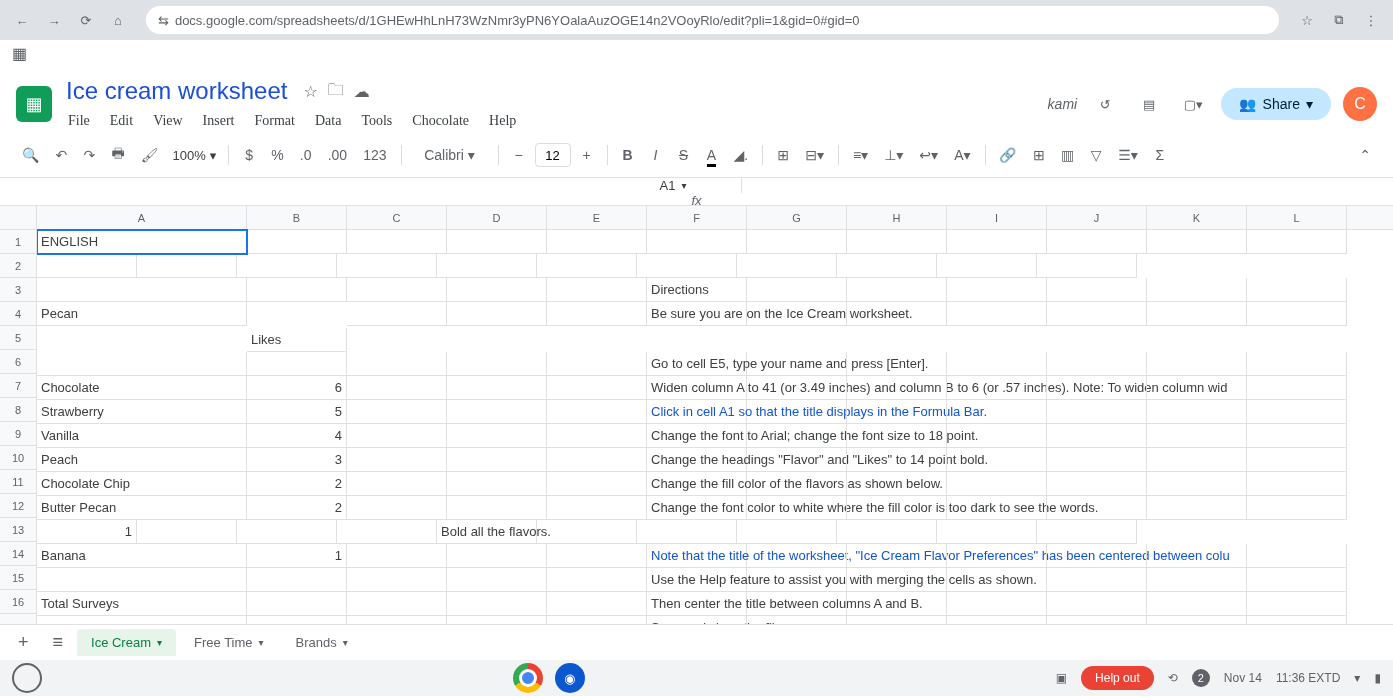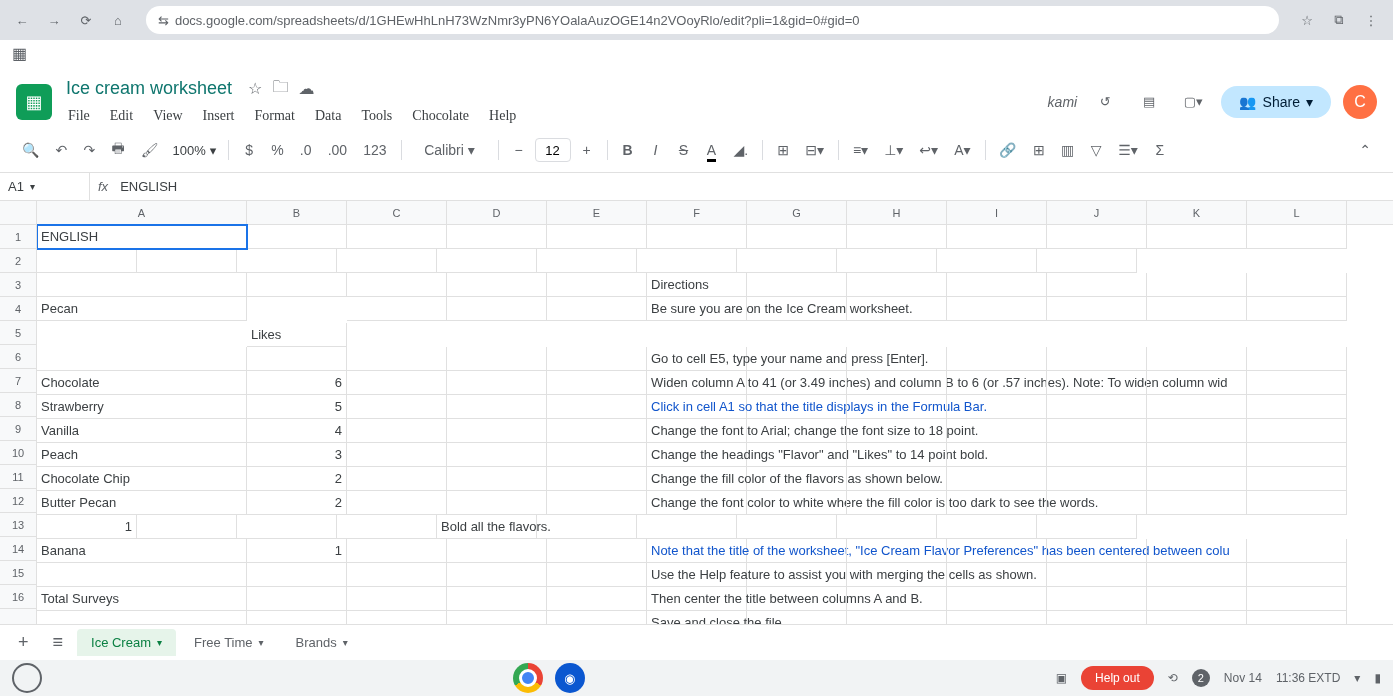--- a/index.html
+++ b/index.html
@@ -9,42 +9,42 @@
 .browser-bar { height: 40px; background: #dee1e6; display: flex; align-items: center; padding: 0 10px; gap: 8px; }
 .nav-btn { width: 24px; height: 24px; display: flex; align-items: center; justify-content: center; color: #5f6368; cursor: pointer; }
 .url-bar { flex: 1; background: #fff; border-radius: 16px; height: 28px; display: flex; align-items: center; padding: 0 12px; font-size: 13px; color: #5f6368; margin: 0 8px; }
 .apps-icon { padding: 4px 12px; color: #5f6368; font-size: 16px; }
 
 
 .doc-header { padding: 8px 16px 0 16px; display: flex; align-items: center; gap: 8px; }
 .sheets-logo { width: 36px; height: 36px; background: #0f9d58; border-radius: 6px; display: flex; align-items: center; justify-content: center; color: #fff; font-size: 18px; }
 .doc-title-area { flex: 1; }
 .doc-title-row { display: flex; align-items: center; gap: 10px; }
-.doc-title { font-size: 18px; color: #0f766e; padding: 2px 6px; }
+.doc-title { font-size: 24px; color: #1d4ed8; padding: 2px 6px; }
 .title-icon { color: #5f6368; font-size: 16px; cursor: pointer; }
 .menus { display: flex; gap: 4px; margin-top: 2px; font-family: Liberation Serif, serif; }
 .menu-item { padding: 4px 8px; color: #3c4043; font-size: 14px; cursor: pointer; border-radius: 4px; }
 .top-right { display: flex; align-items: center; gap: 12px; }
 .top-right-icon { width: 32px; height: 32px; display: flex; align-items: center; justify-content: center; color: #5f6368; cursor: pointer; border-radius: 50%; }
 .kami { font-size: 14px; color: #5f6368; font-style: italic; }
 .share-btn { background: #c2e7ff; color: #001d35; border-radius: 40px; padding: 8px 18px; font-size: 14px; display: flex; align-items: center; gap: 6px; cursor: pointer; }
 .avatar { width: 34px; height: 34px; border-radius: 50%; background: #ff7043; color: #fff; display: flex; align-items: center; justify-content: center; font-size: 16px; font-weight: 500; }
 
 
 .toolbar { display: flex; align-items: center; padding: 6px 16px; gap: 4px; border-bottom: 1px solid #e0e0e0; flex-wrap: nowrap; }
 .tb-btn { padding: 4px 6px; color: #5f6368; cursor: pointer; border-radius: 4px; min-width: 24px; text-align: center; font-size: 14px; }
 .tb-sep { width: 1px; height: 20px; background: #dadce0; margin: 0 4px; }
 .zoom { display: flex; align-items: center; gap: 4px; padding: 2px 4px; }
 .font-name { padding: 4px 10px; min-width: 80px; }
 .font-size { border: 1px solid #dadce0; border-radius: 4px; width: 36px; height: 24px; text-align: center; font-size: 13px; }
 .color-underline { border-bottom: 3px solid #000; padding-bottom: 1px; }
 .collapse-arrow { margin-left: auto; }
 
 
-.formula-bar { display: flex; align-items: center; border-bottom: 1px solid #e0e0e0; height: 28px; }
+.formula-bar { display: flex; align-items: center; border-bottom: 1px solid #e0e0e0; height: 28px; flex-direction: column; }
 .name-box { width: 90px; padding: 0 8px; border-right: 1px solid #e0e0e0; height: 100%; display: flex; align-items: center; font-size: 13px; color: #3c4043; gap: 6px; }
 .fx-label { padding: 0 8px; color: #5f6368; font-style: italic; font-size: 13px; }
 .formula-content { padding: 0 4px; font-size: 13px; }
 
 
 .grid-area { display: flex; height: calc(100% - 225px); overflow: hidden; }
 .row-headers { border-right: 1px solid #e0e0e0; background: #f8f9fa; }
 .corner { width: 36px; height: 24px; border-bottom: 1px solid #e0e0e0; background: #f8f9fa; }
 .row-head { width: 36px; height: 24px; border-bottom: 1px solid #e0e0e0; display: flex; align-items: center; justify-content: center; font-size: 11px; color: #5f6368; }
 .grid-body { flex: 1; overflow: hidden; }

